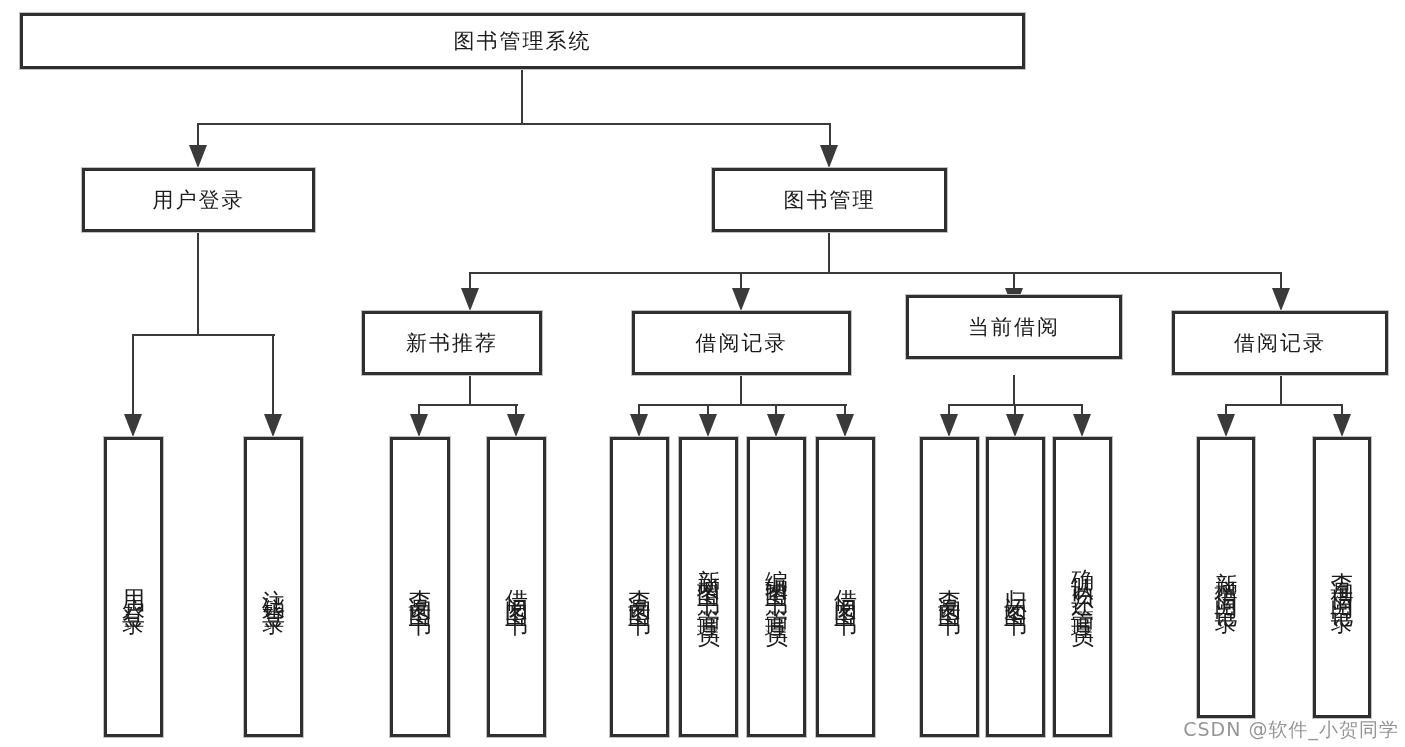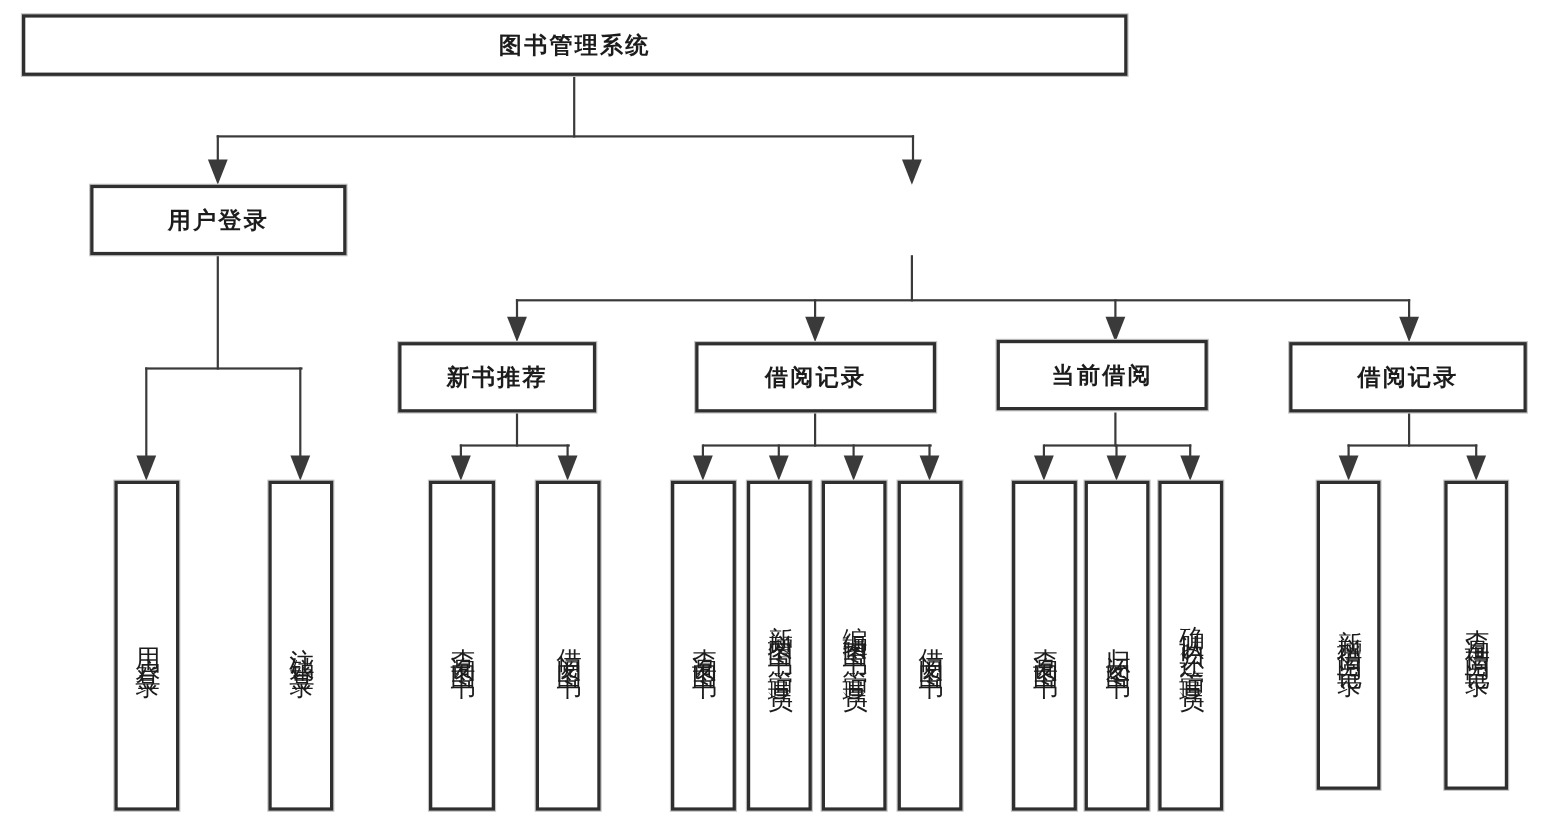--- a/index.html
+++ b/index.html
@@ -17,21 +17,21 @@
     background: #ffffff;
     border: 3px solid #2f2f2f;
     box-shadow: 0 0 0 1px #c3c3c3;
     display: flex;
     align-items: center;
     justify-content: center;
     color: #1c1c1c;
     z-index: 2;
     text-align: center;
   }
-  .h { font-size: 21px; letter-spacing: 2px; white-space: nowrap; font-weight: bold; }
+  .h { font-size: 21px; letter-spacing: 2px; white-space: nowrap; }
   .v {
     writing-mode: vertical-rl;
     text-orientation: mixed;
     font-size: 23px;
     letter-spacing: 8px;
     line-height: 1;
   }
   .vline { position: absolute; width: 2px; background: #3a3a3a; z-index: 1; }
   .hline { position: absolute; height: 2px; background: #3a3a3a; z-index: 1; }
   .arrow {
@@ -113,38 +113,40 @@
   <div class="vline" style="left:1280px;top:375px;height:31px"></div>
   <div class="hline" style="left:1225px;top:404px;width:118px"></div>
   <div class="vline" style="left:1225px;top:404px;height:14px"></div>
   <div class="arrow" style="left:1217px;top:414px"></div>
   <div class="vline" style="left:1341px;top:404px;height:14px"></div>
   <div class="arrow" style="left:1333px;top:414px"></div>
 
   <div class="node h" style="left:20px;top:13px;width:1005px;height:56px">图书管理系统</div>
 
   <div class="node h" style="left:82px;top:168px;width:233px;height:64px">用户登录</div>
+  <div class="node h" style="left:712px;top:168px;width:235px;height:64px">图书管理</div>
 
   <div class="node h" style="left:362px;top:311px;width:180px;height:64px">新书推荐</div>
   <div class="node h" style="left:632px;top:311px;width:219px;height:64px">借阅记录</div>
-  <div class="node h" style="left:906px;top:309px;width:192px;height:64px">当前借阅</div>
+  <div class="node h" style="left:906px;top:295px;width:216px;height:64px">当前借阅</div>
   <div class="node h" style="left:1172px;top:311px;width:216px;height:64px">借阅记录</div>
 
   <div class="node v" style="left:104px;top:437px;width:59px;height:300px">用户登录</div>
   <div class="node v" style="left:244px;top:437px;width:59px;height:300px">注销登录</div>
 
   <div class="node v" style="left:390px;top:437px;width:60px;height:300px">查询图书</div>
   <div class="node v" style="left:487px;top:437px;width:59px;height:300px">借阅图书</div>
 
   <div class="node v" style="left:610px;top:437px;width:59px;height:300px">查询图书</div>
   <div class="node v" style="left:679px;top:437px;width:59px;height:300px">新增图书（管理员）</div>
   <div class="node v" style="left:747px;top:437px;width:59px;height:300px">编辑图书（管理员）</div>
   <div class="node v" style="left:816px;top:437px;width:59px;height:300px">借阅图书</div>
 
   <div class="node v" style="left:920px;top:437px;width:59px;height:300px">查询图书</div>
   <div class="node v" style="left:986px;top:437px;width:59px;height:300px">归还图书</div>
   <div class="node v" style="left:1053px;top:437px;width:59px;height:300px">确认归还（管理员）</div>
 
   <div class="node v" style="left:1197px;top:437px;width:58px;height:281px">新增借阅记录</div>
   <div class="node v" style="left:1313px;top:437px;width:58px;height:281px">查询借阅记录</div>
 
+  <div class="watermark">CSDN @软件_小贺同学</div>
 
 </div>
 
 </body></html>

